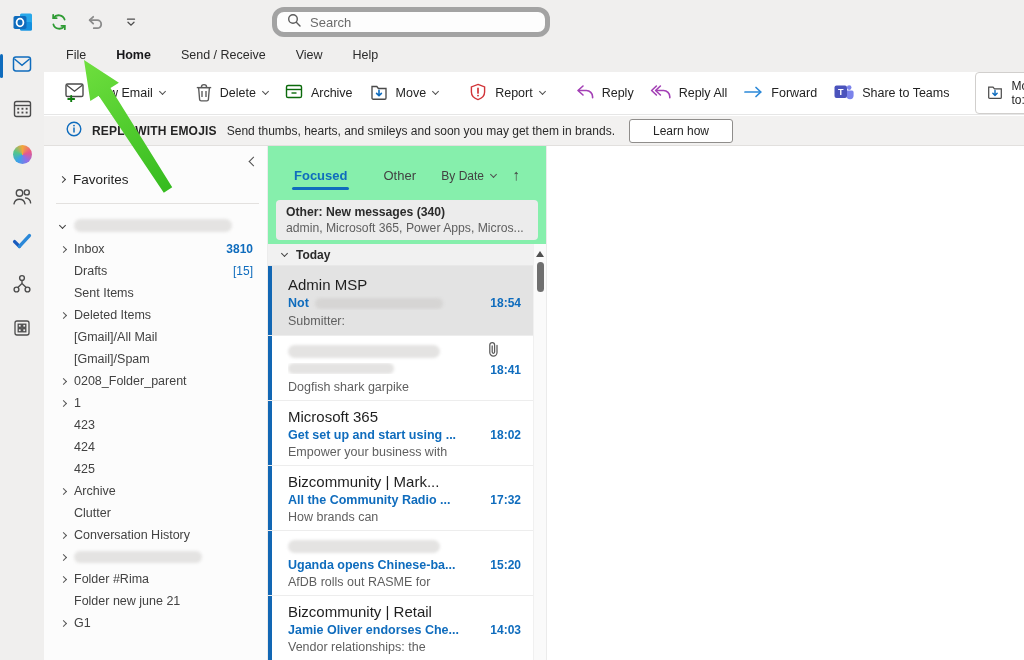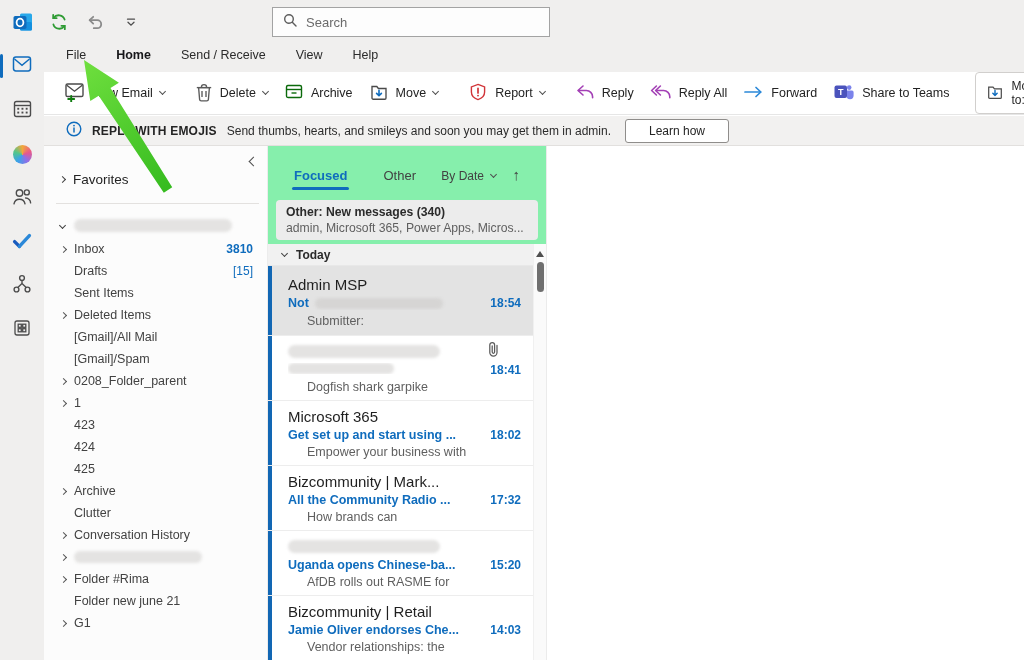--- a/index.html
+++ b/index.html
@@ -5,21 +5,21 @@
   * { margin:0; padding:0; box-sizing:border-box; }
   html,body { width:1024px; height:660px; }
   body { position:relative; overflow:hidden; background:#fff;
          font-family:"Liberation Sans", sans-serif; color:#242424; }
 
   
   .titlebar { position:absolute; left:0; top:0; width:1024px; height:44px; background:#f0efee; }
   .tb-icons { position:absolute; left:12px; top:11px; display:flex; align-items:center; gap:14px; }
   .tb-btn { width:22px; height:22px; display:flex; align-items:center; justify-content:center; }
   .search-box { position:absolute; left:272px; top:7px; width:278px; height:30px; background:#fdfdfd;
-                border:1px solid #a3a3a3; border-radius:0; display:flex; align-items:center; padding:0 10px; gap:9px; }
+                border:5px solid #a3a3a3; border-radius:12px; display:flex; align-items:center; padding:0 10px; gap:9px; }
   .search-box input { border:none; outline:none; background:transparent; font-size:13px; color:#444;
                       font-family:"Liberation Sans", sans-serif; width:100%; }
   .search-box input::placeholder { color:#6b6b6b; }
 
   
   .menubar { position:absolute; left:44px; top:44px; right:0; height:28px; background:#f0efee;
              display:flex; gap:26px; padding-left:20px; font-size:12.5px; }
   .mtab { color:#2b2b2b; padding:4px 2px; position:relative; cursor:default; }
   .mtab.active { font-weight:bold; color:#17171a; }
   .mtab.active::after { content:""; position:absolute; left:0; right:0; bottom:-3px; height:3px;
@@ -101,21 +101,21 @@
   .esender { position:absolute; left:20px; top:7px; right:64px; font-size:15px; color:#1f1f1f;
              white-space:nowrap; overflow:hidden; text-overflow:ellipsis; }
   .erow.selected .esender { top:10px; }
   .esubject-line { position:absolute; left:20px; top:27px; right:62px; display:flex; align-items:center;
                    font-size:12.5px; font-weight:bold; color:#0f6cbd; white-space:nowrap; overflow:hidden; }
   .erow.selected .esubject-line { top:30px; }
   .esubj-blob { width:128px; height:11px; margin-left:6px; flex:none; background:#d6d5d4; }
   .esubj-blob-full { width:106px; height:11px; flex:none; }
   .esender-blob { position:absolute; left:20px; top:9px; width:152px; height:13px; }
   .epreview { position:absolute; left:20px; top:44px; right:40px; font-size:12.5px; color:#5f5f5f;
-              white-space:nowrap; overflow:hidden; text-overflow:ellipsis;margin-left:19px; }
+              white-space:nowrap; overflow:hidden; text-overflow:ellipsis; }
   .erow.selected .epreview { top:48px; }
   .etime { position:absolute; right:12px; top:27px; font-size:12px; font-weight:bold; color:#0f6cbd; }
   .erow.selected .etime { top:30px; }
   .eattach { position:absolute; right:34px; top:5px; }
 
   
   .sbar { position:absolute; right:0; top:98px; bottom:0; width:13px; background:#fafafa;
           border-left:1px solid #f0f0f0; }
   .sbar-up { width:0; height:0; border-left:4px solid transparent; border-right:4px solid transparent;
              border-bottom:6px solid #4f4f4f; margin:7px auto 5px auto; }
@@ -293,21 +293,21 @@
 
 <div class="banner">
   <span>
     <svg width="16" height="16" viewBox="0 0 16 16" fill="none">
       <circle cx="8" cy="8" r="6.8" stroke="#0f6cbd" stroke-width="1.4"></circle>
       <path d="M8 7 v4" stroke="#0f6cbd" stroke-width="1.5" stroke-linecap="round"></path>
       <circle cx="8" cy="4.6" r="0.9" fill="#0f6cbd"></circle>
     </svg>
   </span>
   <span class="b-title">REPLY WITH EMOJIS</span>
-  <span class="b-msg">Send thumbs, hearts, and smileys and soon you may get them in admin.</span>
+  <span class="b-msg">Send thumbs, hearts, and smileys and soon you may get them in brands.</span>
   <button class="learn-btn">Learn how</button>
 </div>
 
 <div class="app-rail">
   <div class="rail-item active">
     <span>
       <svg width="22" height="20" viewBox="0 0 22 20" fill="none" stroke="#0f6cbd" stroke-width="1.5">
         <rect x="2.5" y="3" width="17" height="14" rx="2.4"></rect>
         <path d="M3.5 5 L11 11.3 L18.5 5"></path>
       </svg>

